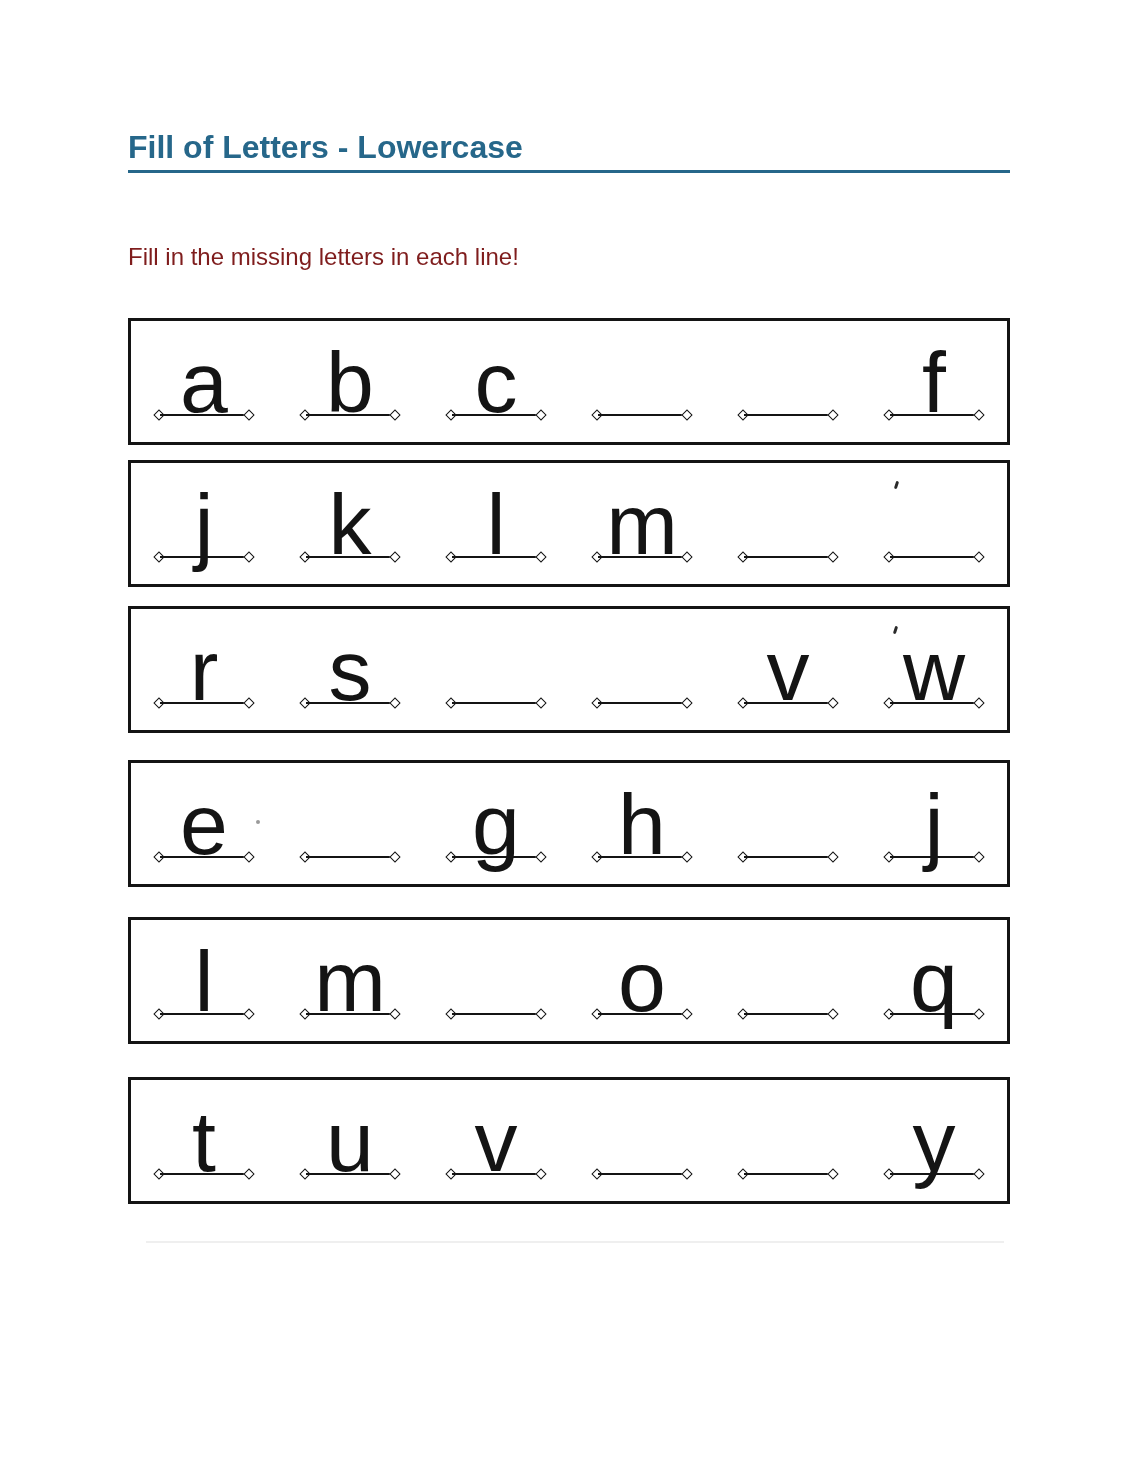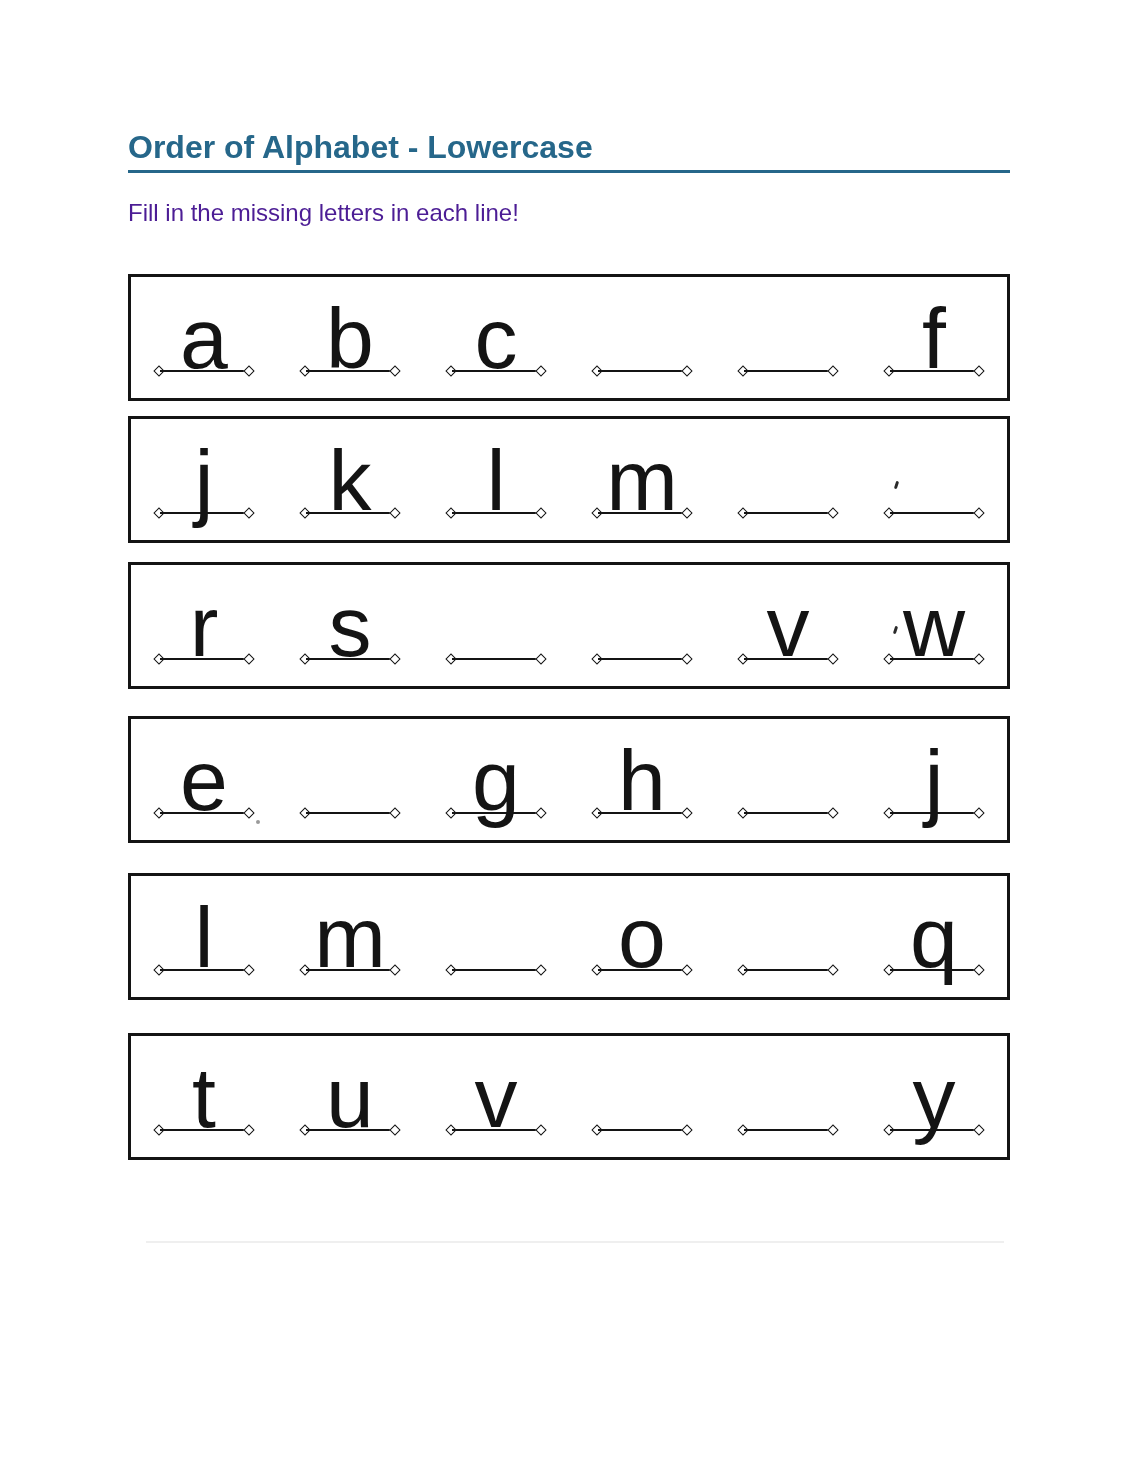--- a/index.html
+++ b/index.html
@@ -15,21 +15,21 @@
 
   .title{
     font-size:32px;font-weight:bold;color:#26678a;
     line-height:1.1;margin:0;letter-spacing:0px;
   }
   .title-rule{height:3px;background:#26678a;margin-top:5px;width:100%;}
   .subtitle{
     font-size:23px;color:#26678a;margin-top:13px;line-height:1.15;
   }
   .instruction{
-    font-size:24px;color:#4c1d95;margin-top:26px;line-height:1.15;
+    font-size:24px;color:#7f1d1d;margin-top:70px;line-height:1.15;
   }
 
   .rows{margin-top:47px;}
   .row{
     box-sizing:border-box;
     width:882px;height:127px;
     border:3px solid #141414;
     display:flex;
     background:#fff;
   }
@@ -71,21 +71,21 @@
   .stray-2{left:894px;top:626px;width:3px;height:8px;border-radius:2px;transform:rotate(18deg);}
   .stray-3{left:256px;top:820px;width:4px;height:4px;border-radius:50%;background:#9a9a9a;}
   .faint-divider{position:absolute;left:146px;top:1241px;width:858px;height:2px;background:#efefef;}
 </style>
 </head>
 <body>
 
 <div class="page">
   <div class="content">
 
-    <h1 class="title">Order of Alphabet - Lowercase</h1>
+    <h1 class="title">Fill of Letters - Lowercase</h1>
     <div class="title-rule"></div>
     <div class="instruction">Fill in the missing letters in each line!</div>
 
     <div class="rows">
 
       <div class="row">
         <div class="slot">
             <span class="letter">a</span>
             <span class="rule">
               <i class="dia l"></i>

